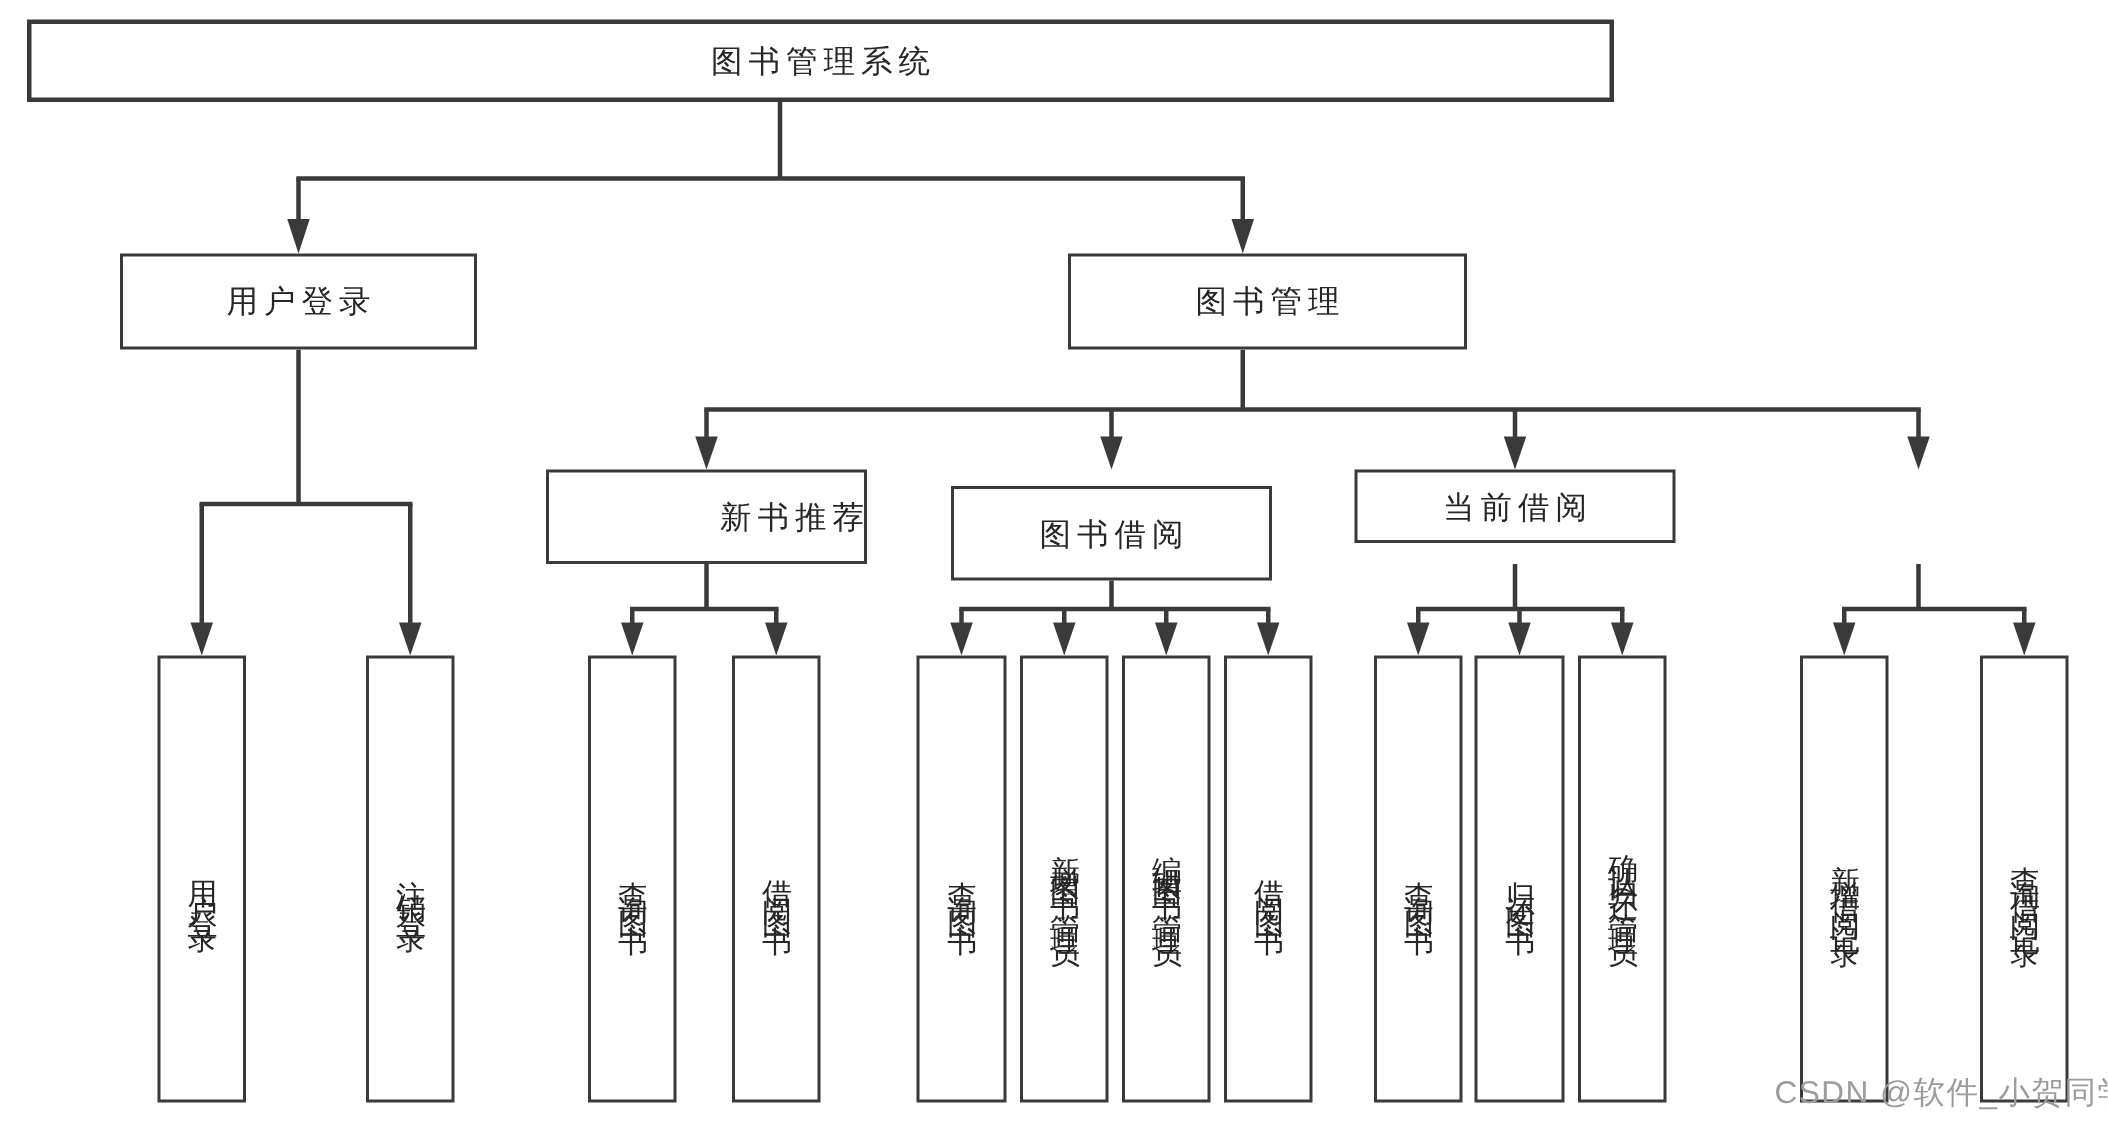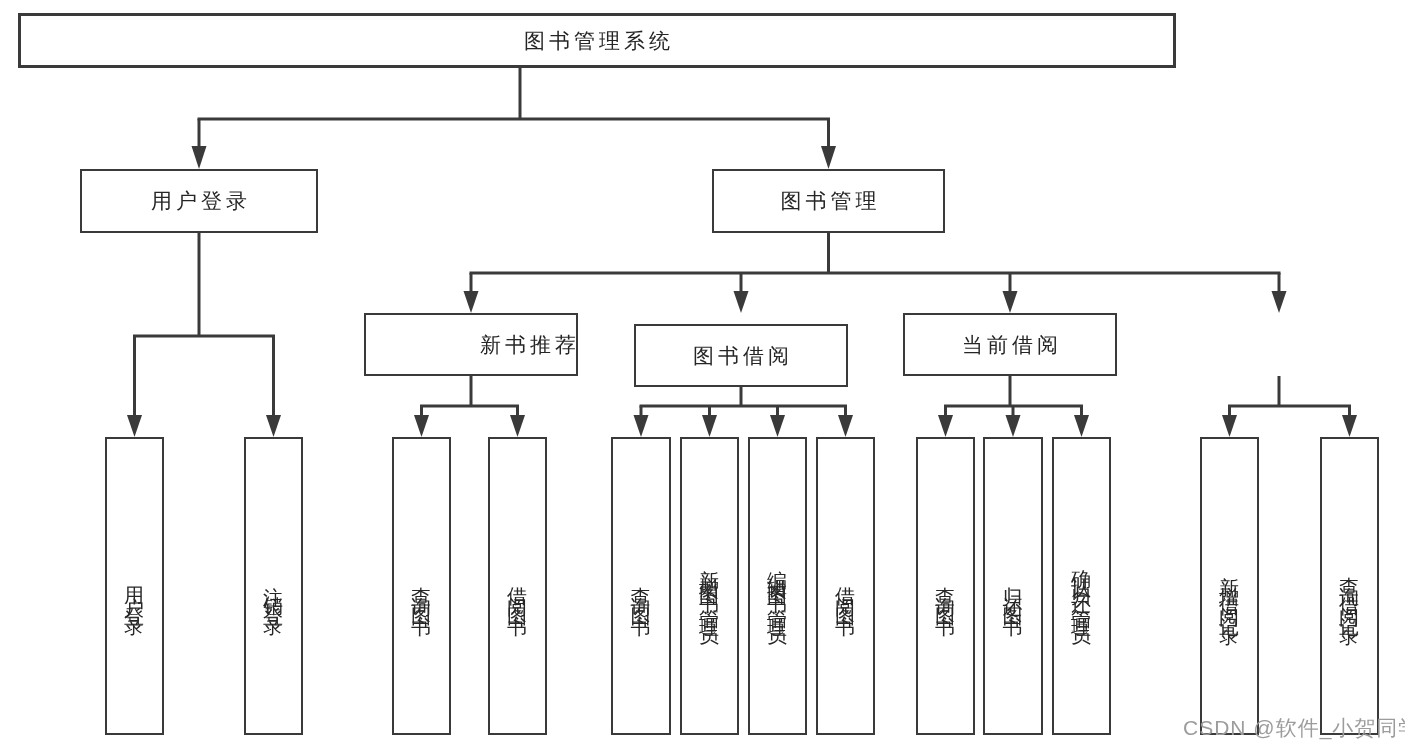--- a/index.html
+++ b/index.html
@@ -43,28 +43,28 @@
     writing-mode: vertical-rl;
     text-orientation: mixed;
     font-size: 20px;
     line-height: 1;
     letter-spacing: 10px;
     margin-bottom: -10px;
     white-space: nowrap;
   }
   .vtext.dense { letter-spacing: 8px; margin-bottom: -8px; }
   
-  #n-root   { left: 18px;  top: 13px;  width: 1158px; height: 55px; border-width: 3px; }
+  #n-root   { left: 18px;  top: 13px;  width: 1058px; height: 55px; border-width: 3px; }
   
   #n-ulogin { left: 80px;  top: 169px; width: 238px; height: 64px; }
-  #n-bmgmt  { left: 712px; top: 169px; width: 233px; height: 64px; }
+  #n-bmgmt  { left: 712px; top: 169px; width: 266px; height: 64px; }
   
   #n-newrec { left: 364px;  top: 313px; width: 214px; height: 63px; justify-content: flex-end; }
   #n-borrow { left: 634px;  top: 313px; width: 214px; height: 63px; margin-top: 11px; }
-  #n-curbor { left: 903px;  top: 313px; width: 214px; height: 63px; }
+  #n-curbor { left: 903px;  top: 313px; width: 214px; height: 49px; }
   #n-record { left: 1172px; top: 313px; width: 214px; height: 63px; }
   
   .leaf { top: 437px; height: 298px; width: 59px; }
   #l-ul1 { left: 105px; }
   #l-ul2 { left: 244px; }
   #l-nr1 { left: 392px; }
   #l-nr2 { left: 488px; }
   #l-bb1 { left: 611px; width: 60px; }
   #l-bb2 { left: 680px; }
   #l-bb3 { left: 748px; }

